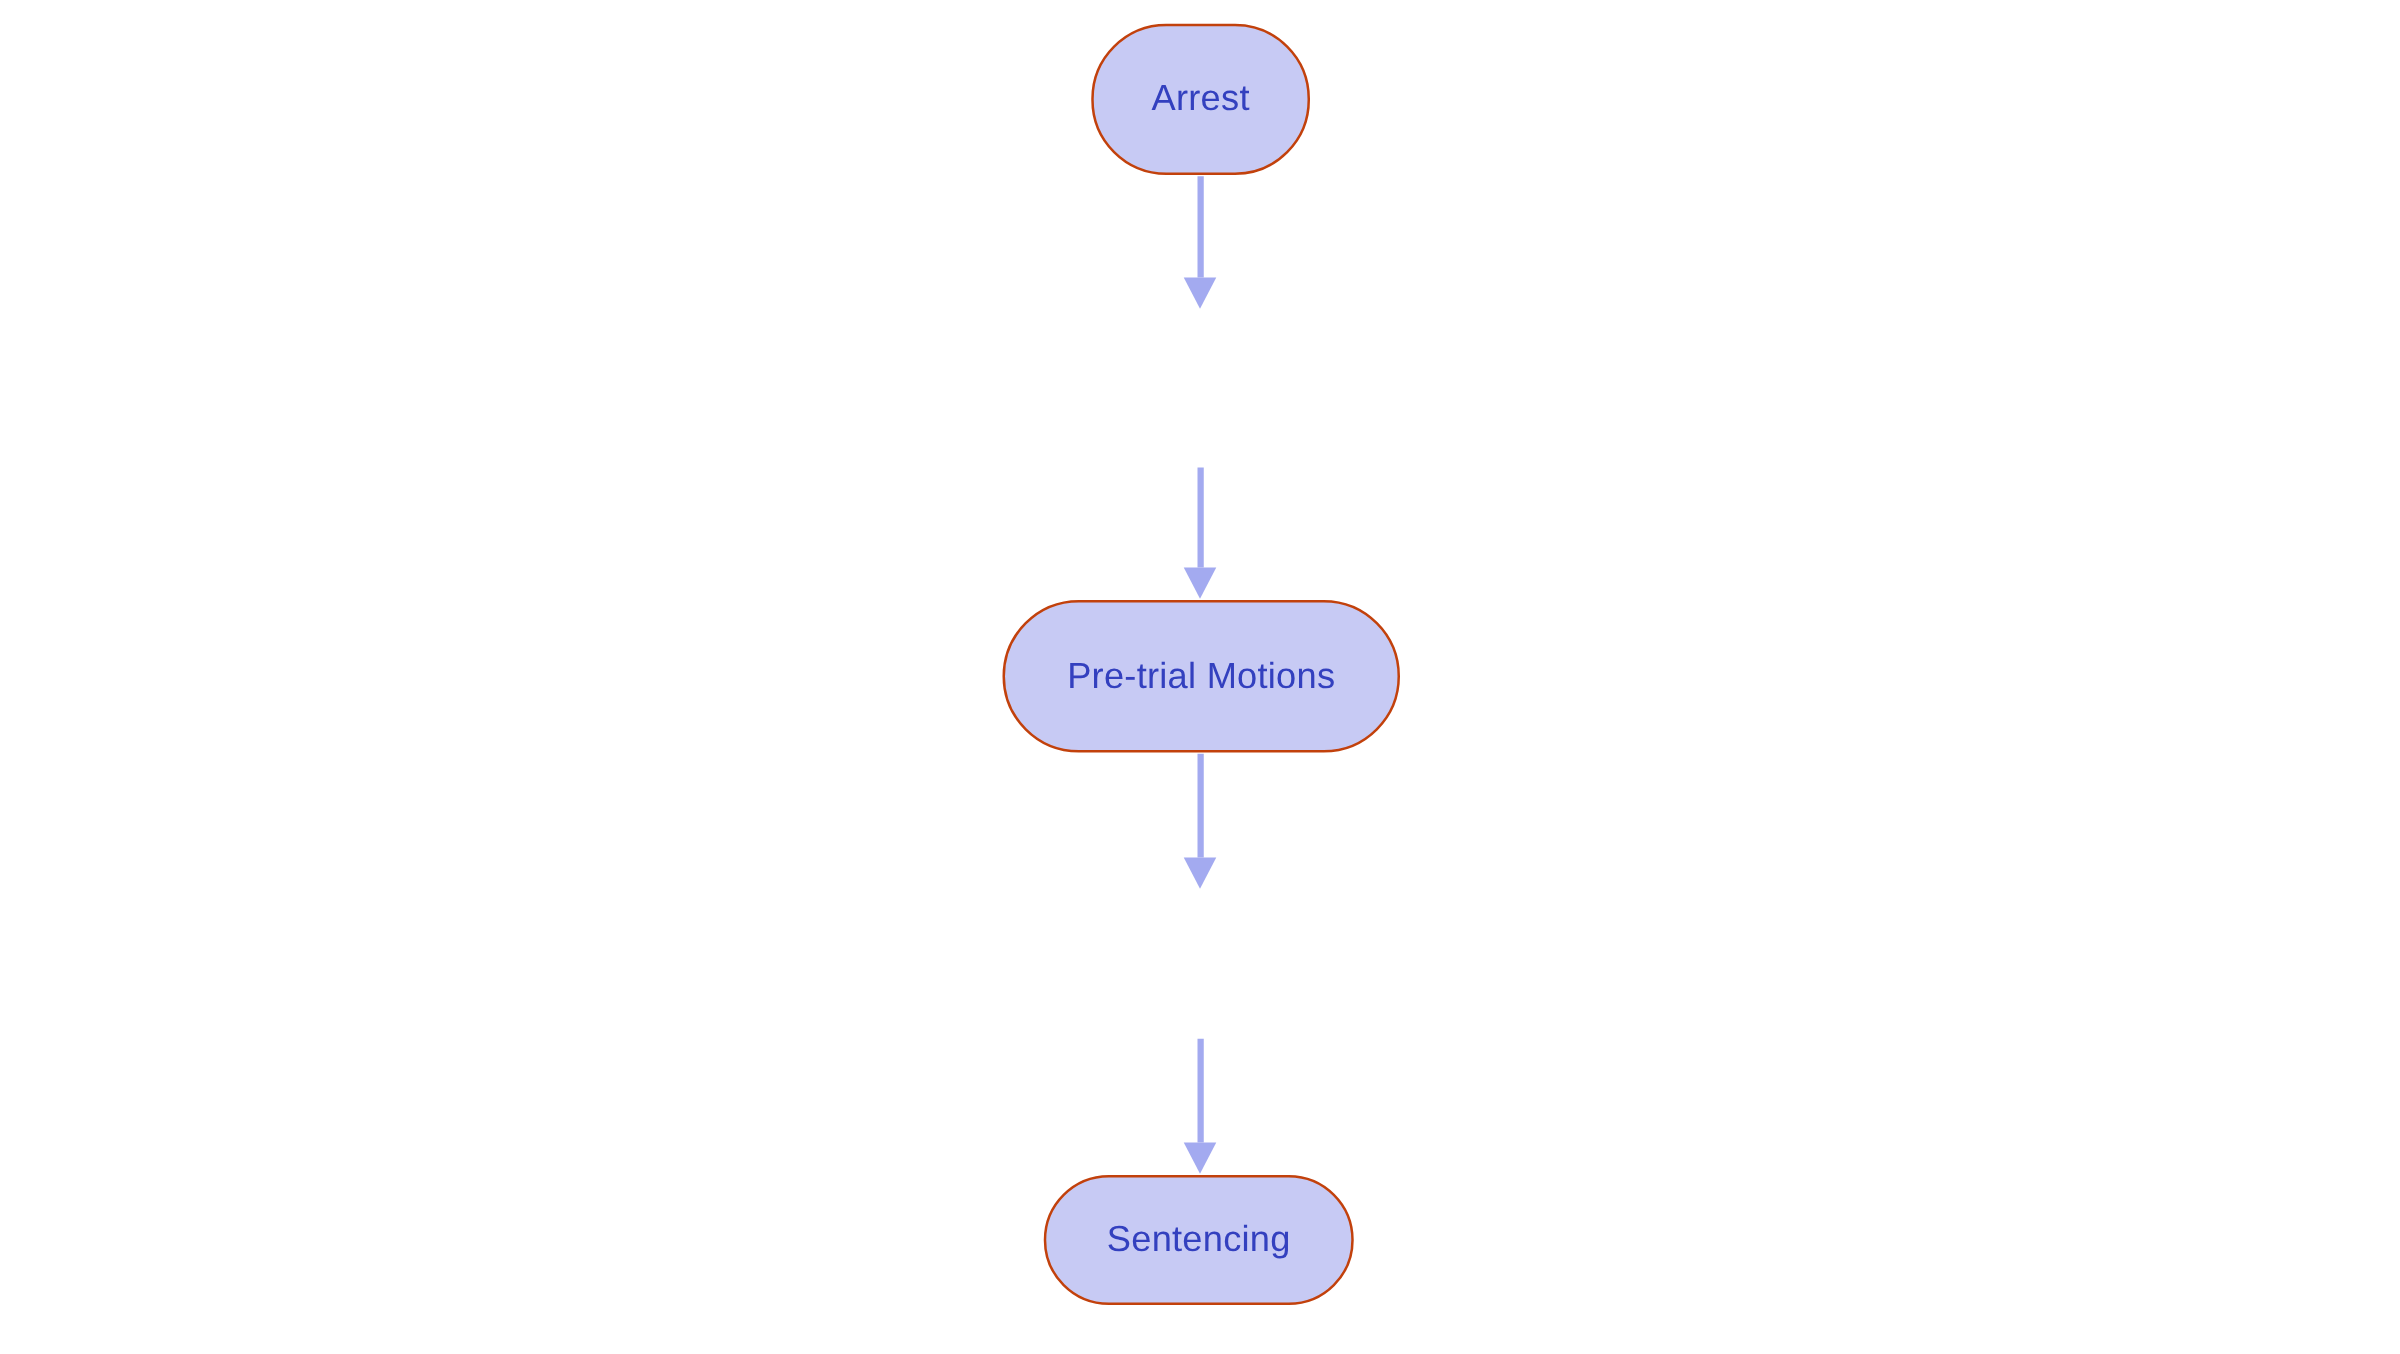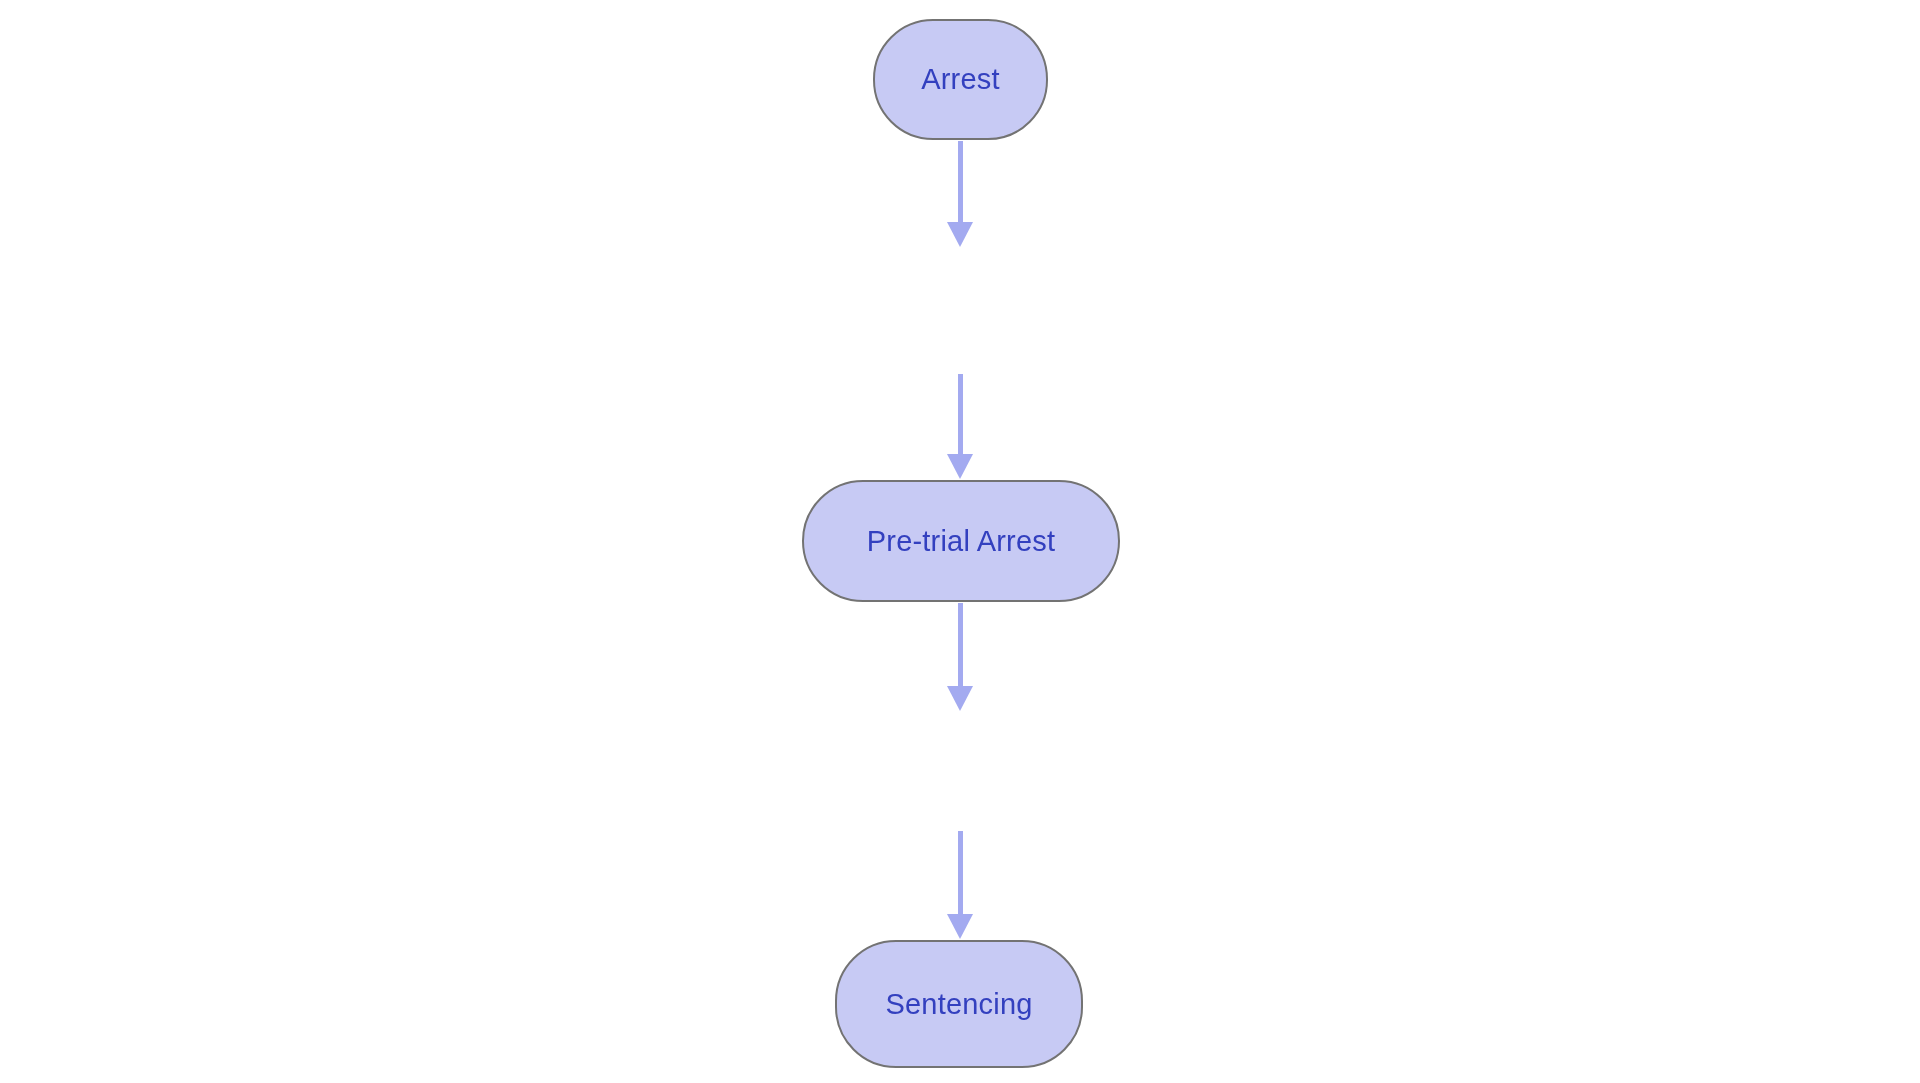--- a/index.html
+++ b/index.html
@@ -16,34 +16,34 @@
     width: 1920px;
     height: 1083px;
     background: #ffffff;
   }
   .flow-node {
     position: absolute;
     display: flex;
     align-items: center;
     justify-content: center;
     background: #c7caf4;
-    border: 2px solid #737373;
+    border: 2px solid #c2410c;
     color: #3340bf;
     font-size: 29px;
     font-weight: 400;
     letter-spacing: 0.2px;
     box-sizing: border-box;
     white-space: nowrap;
   }
   
   .node-arrest      { left: 873px; top: 19px;  width: 175px; height: 121px; border-radius: 60px; }
   .node-arraignment { left: 828px; top: 248px; width: 267px; height: 125px; border-radius: 62px; }
   .node-pretrial    { left: 802px; top: 480px; width: 318px; height: 122px; border-radius: 61px; }
   .node-trial       { left: 888px; top: 712px; width: 144px; height: 118px; border-radius: 59px; }
-  .node-sentencing  { left: 835px; top: 940px; width: 248px; height: 128px; border-radius: 61px; }
+  .node-sentencing  { left: 835px; top: 940px; width: 248px; height: 104px; border-radius: 61px; }
 
   .flow-arrow {
     position: absolute;
     left: 947px;
     width: 26px;
     display: flex;
     flex-direction: column;
     align-items: center;
   }
   .arrow-1 { top: 141px; height: 106px; }
@@ -78,21 +78,21 @@
     <div class="arrow-head"></div>
   </div>
 
 
   <div class="flow-arrow arrow-2">
     <div class="arrow-line"></div>
     <div class="arrow-head"></div>
   </div>
 
   <div class="flow-node node-pretrial">
-    <span>Pre-trial Arrest</span>
+    <span>Pre-trial Motions</span>
   </div>
 
   <div class="flow-arrow arrow-3">
     <div class="arrow-line"></div>
     <div class="arrow-head"></div>
   </div>
 
 
   <div class="flow-arrow arrow-4">
     <div class="arrow-line"></div>

